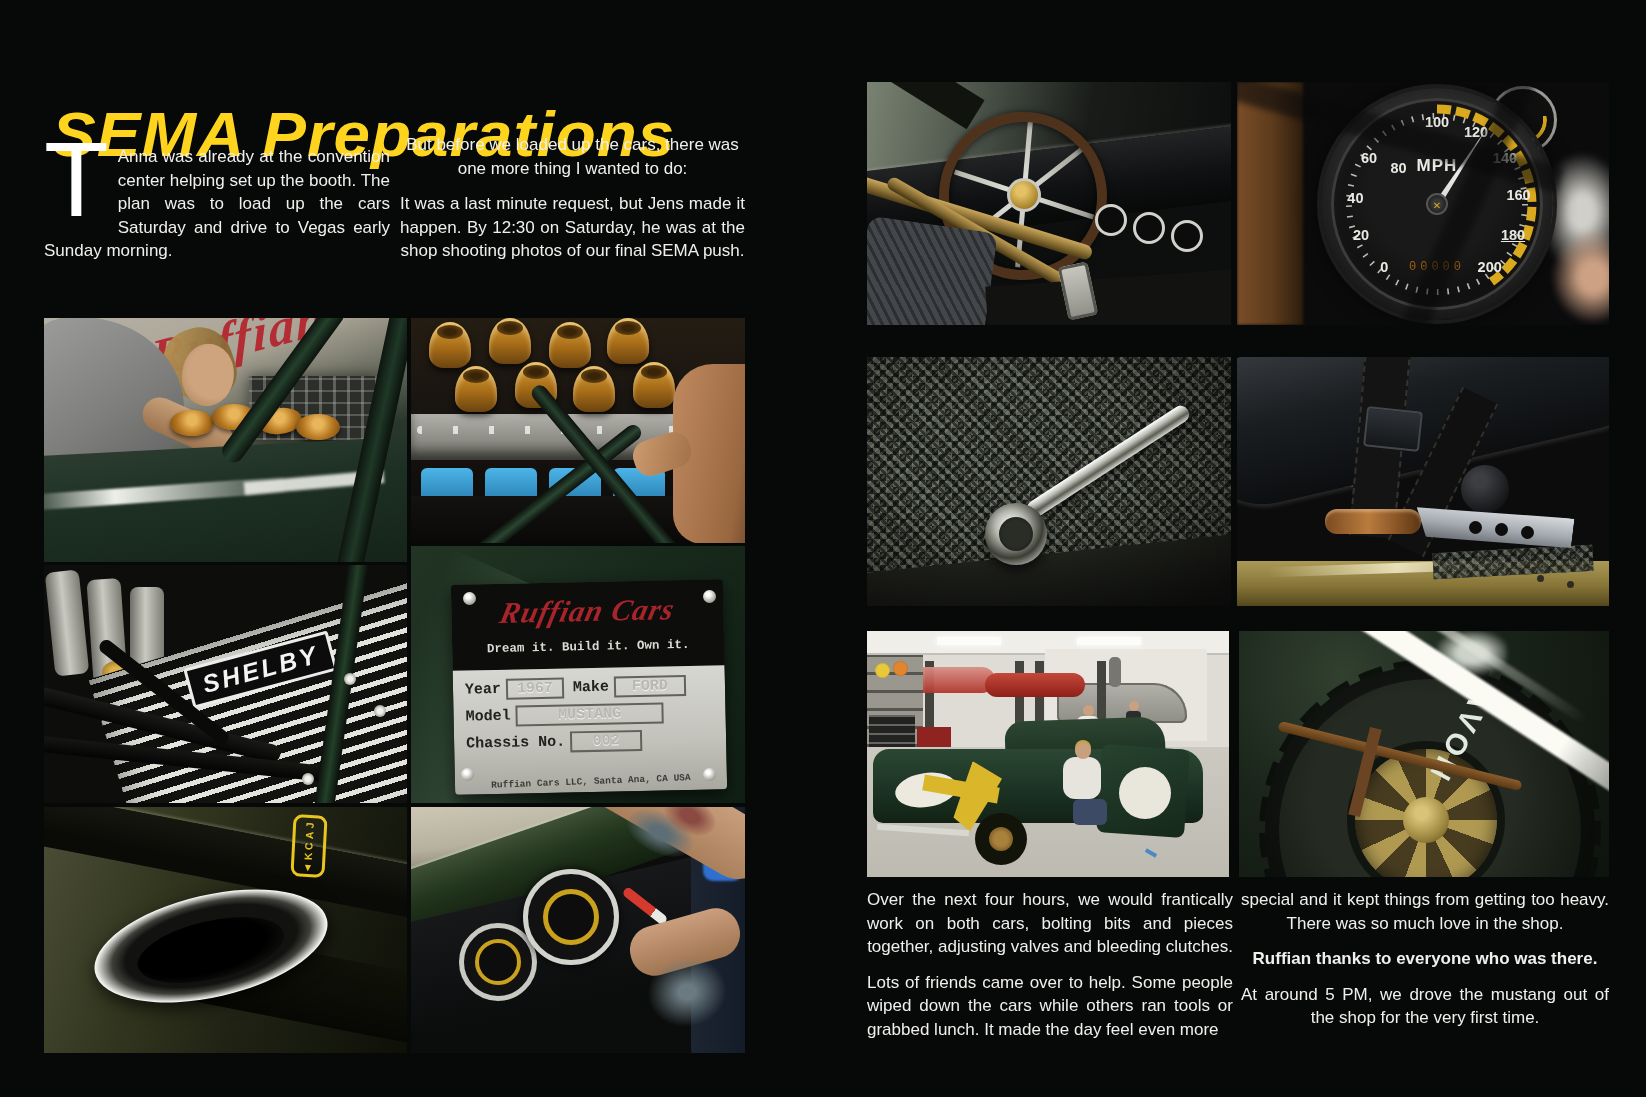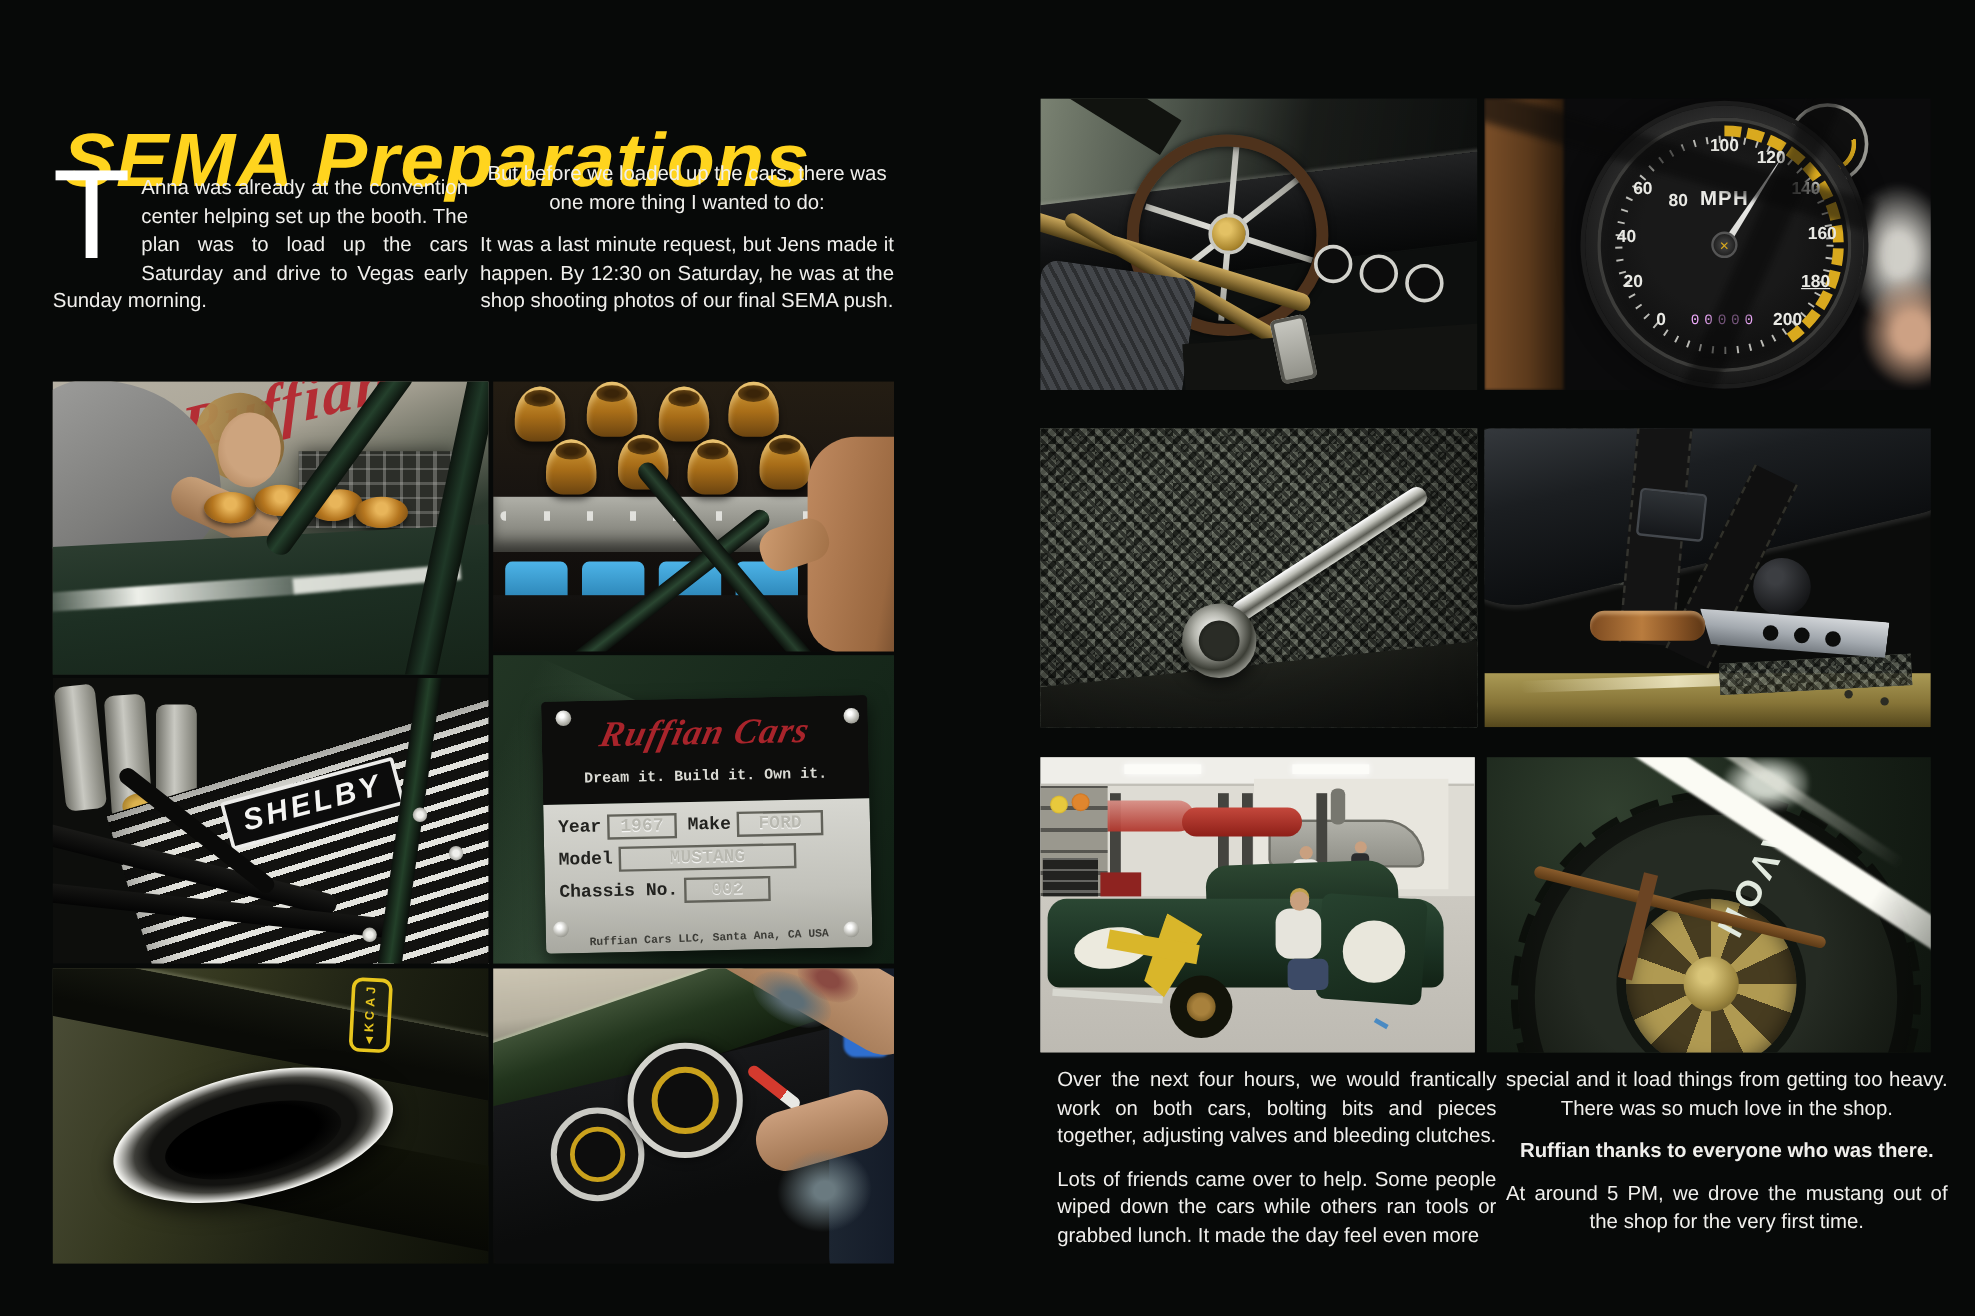--- a/index.html
+++ b/index.html
@@ -15,21 +15,21 @@
   .jcenter{text-align:justify;text-align-last:center;}
   .jleft{text-align:justify;}
   .center{text-align:center;}
   .intro{position:absolute;left:44px;top:133px;width:701px;display:flex;gap:10px;}
   .intro .col1{width:346px;}
   .intro .col2{width:345px;}
   .intro p{margin:0 0 12px 0;}
   .dropcap{float:left;font-size:106px;line-height:.8;color:#ffffff;font-weight:400;
            margin:4px 9px 0 0;}
   .hl{color:#ffd41e;font-weight:bold;}
-  .outro{position:absolute;left:867px;top:888px;width:742px;display:flex;gap:8px;margin-left:14px;}
+  .outro{position:absolute;left:867px;top:888px;width:742px;display:flex;gap:8px;}
   .outro .col1{width:366px;}
   .outro .col2{width:368px;}
   .outro p{margin:0 0 12px 0;}
   .boldline{font-weight:bold;}
 
   
   .ph{position:absolute;overflow:hidden;background:#101210;}
 
   
   .a1{left:44px;top:318px;width:363px;height:244px;
@@ -236,21 +236,21 @@
       font-family:"Liberation Sans",sans-serif;}
   .c2 .mph{position:absolute;left:94px;top:74px;width:212px;text-align:center;
       font-size:17px;font-weight:bold;letter-spacing:1px;color:#ececе8;color:#ececе8;color:#ececE8;}
   .c2 .needle{position:absolute;left:196.5px;top:34px;width:7px;height:88px;
       transform-origin:50% 100%;transform:rotate(33deg);
       background:linear-gradient(180deg,#ffffff,#d8d8d4);clip-path:polygon(50% 0,95% 100%,5% 100%);}
   .c2 .hub2{position:absolute;left:189px;top:111px;width:22px;height:22px;border-radius:50%;
       background:radial-gradient(#3a3a3a 30%,#101010 100%);border:2px solid #555;
       color:#d9a91e;font-size:10px;text-align:center;line-height:21px;}
   .c2 .odo{position:absolute;left:94px;top:178px;width:212px;text-align:center;
-      font-family:"Liberation Mono",monospace;font-size:12px;letter-spacing:4px;color:#f0abfc;}
+      font-family:"Liberation Mono",monospace;font-size:12px;letter-spacing:4px;color:#a16207;}
   .c2 .mini{position:absolute;left:252px;top:4px;width:68px;height:68px;border-radius:50%;
       background:#101010;border:3px solid #9a9a94;filter:blur(.6px);}
   .c2 .miniarc{position:absolute;left:262px;top:14px;width:48px;height:48px;border-radius:50%;
       background:conic-gradient(from 80deg,#d9a91e 0 90deg,transparent 90deg 360deg);
       -webkit-mask:radial-gradient(circle,transparent 58%,#000 60% 78%,transparent 80%);
       mask:radial-gradient(circle,transparent 58%,#000 60% 78%,transparent 80%);}
   .c2 .blur1{position:absolute;left:-30px;top:36px;width:360px;height:26px;background:rgba(8,8,8,.6);
       transform:rotate(16deeg);transform:rotate(16deg);filter:blur(3px);}
   .c2 .blur2{position:absolute;left:210px;top:-20px;width:26px;height:320px;background:rgba(8,8,8,.55);
       transform:rotate(24deg);filter:blur(3px);}
@@ -647,19 +647,19 @@
     <div class="streak2" data-name="light-streak"></div>
     <div class="streak1" data-name="light-streak"></div>
   </div>
 
   <div class="outro" data-name="outro-columns">
     <div class="col1 body-txt" data-name="outro-left-column">
       <p class="jcenter" data-name="outro-paragraph-1">Over the next four hours, we would frantically work on both cars, bolting bits and pieces together, adjusting valves and bleeding clutches.</p>
       <p class="jleft" data-name="outro-paragraph-2">Lots of friends came over to help. Some people wiped down the cars while others ran tools or grabbed lunch. It made the day feel even more</p>
     </div>
     <div class="col2 body-txt" data-name="outro-right-column">
-      <p class="jcenter" data-name="outro-paragraph-3">special and it load things from getting too heavy. There was so much love in the shop.</p>
+      <p class="jcenter" data-name="outro-paragraph-3">special and it kept things from getting too heavy. There was so much love in the shop.</p>
       <p class="center boldline" data-name="outro-thanks-line">Ruffian thanks to everyone who was there.</p>
       <p class="jcenter" data-name="outro-paragraph-4">At around 5 PM, we drove the mustang out of the shop for the very first time.</p>
     </div>
   </div>
 
 </div>
 
 </body></html>

